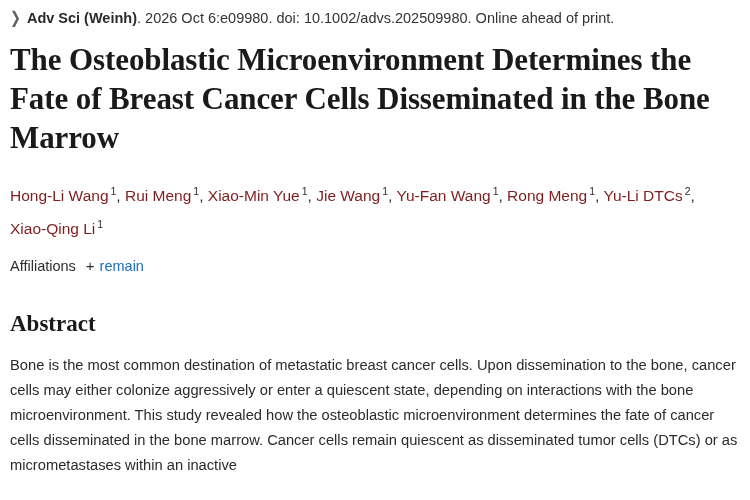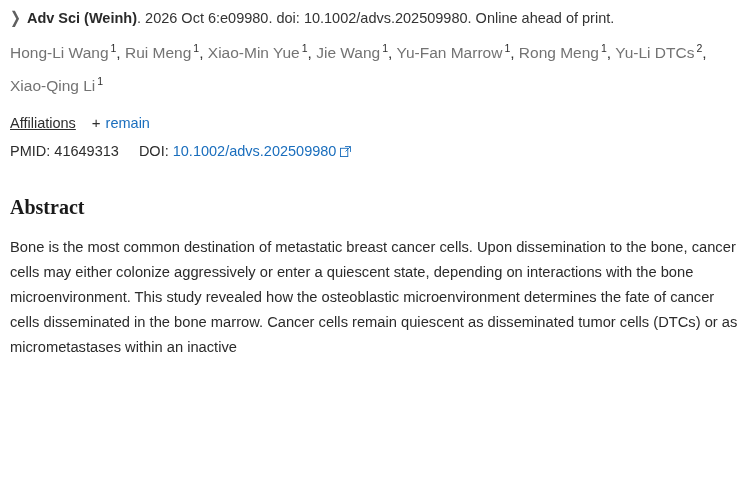--- a/index.html
+++ b/index.html
@@ -63,21 +63,21 @@
 
   
   .authors {
     font-size: 15.5px;
     line-height: 28px;
     color: #2d2d2d;
     margin-bottom: 12px;
     max-width: 720px;
   }
   .author-link {
-    color: #737373;
+    color: #7f1d1d;
     text-decoration: none;
     cursor: pointer;
     text-align: center;
   }
   .sup {
     font-size: 10.5px;
     vertical-align: super;
     color: #2d2d2d;
     margin-left: 2px;
   }
@@ -85,21 +85,21 @@
 
   
   .affil-row {
     font-size: 14.5px;
     line-height: 22px;
     color: #2d2d2d;
     margin: 10px 0 6px 0;
     display: flex;
     align-items: center;
   }
-  .affil-label { margin-right: 16px; text-decoration: underline; }
+  .affil-label { margin-right: 10px; }
   .expand-btn {
     color: #1a6ebd;
     cursor: pointer;
     display: inline-flex;
     align-items: center;
   }
   .plus {
     color: #2d2d2d;
     margin-right: 5px;
     font-size: 15px;
@@ -126,21 +126,21 @@
     margin-left: 4px;
     position: relative;
     vertical-align: baseline;
     top: 1px;
   }
   .ext-icon svg { display: block; }
 
   
   .abstract-head {
     font-family: "Liberation Serif", serif;
-    font-size: 20px;
+    font-size: 23px;
     font-weight: bold;
     color: #1a1a1a;
     margin: 34px 0 16px 0;
   }
   .abstract-body {
     font-size: 14.7px;
     line-height: 25px;
     color: #2b2b2b;
     text-align: left;
     max-width: 730px;
@@ -150,48 +150,38 @@
 <body>
 
 <div class="page">
 
   <div class="cit-line">
     <span class="chevron">❯</span>
     <span class="journal">Adv Sci (Weinh)</span>
     <span class="cit-rest">. 2026 Oct 6:e09980. doi: 10.1002/advs.202509980. Online ahead of print.</span>
   </div>
 
+  <h1 class="title">The Osteoblastic Microenvironment Determines the Fate of Breast Cancer Cells Disseminated in the Bone Marrow</h1>
 
   <div class="authors">
     <span><a class="author-link">Hong-Li Wang</a><span class="sup">1</span><span class="comma">,</span></span>
     <span><a class="author-link">Rui Meng</a><span class="sup">1</span><span class="comma">,</span></span>
     <span><a class="author-link">Xiao-Min Yue</a><span class="sup">1</span><span class="comma">,</span></span>
     <span><a class="author-link">Jie Wang</a><span class="sup">1</span><span class="comma">,</span></span>
-    <span><a class="author-link">Yu-Fan Marrow</a><span class="sup">1</span><span class="comma">,</span></span>
+    <span><a class="author-link">Yu-Fan Wang</a><span class="sup">1</span><span class="comma">,</span></span>
     <span><a class="author-link">Rong Meng</a><span class="sup">1</span><span class="comma">,</span></span>
     <span><a class="author-link">Yu-Li DTCs</a><span class="sup">2</span><span class="comma">,</span></span>
     <span><a class="author-link">Xiao-Qing Li</a><span class="sup">1</span></span>
   </div>
 
   <div class="affil-row">
     <span class="affil-label">Affiliations</span>
     <span class="expand-btn">
       <span class="plus">+</span>
       <span>remain</span>
     </span>
   </div>
 
-  <div class="id-row">
-    <span class="pmid-label">PMID:</span>
-    <span>41649313</span>
-    <span class="id-gap"></span>
-    <span>DOI:</span>
-    <a class="doi-link">10.1002/advs.202509980</a><span class="ext-icon"><svg width="11" height="11" viewBox="0 0 12 12">
-          <rect x="0.5" y="2.5" width="8" height="9" fill="none" stroke="#1a6ebd" stroke-width="1"></rect>
-          <path d="M5.5 0.5 H11.5 V6.5" fill="none" stroke="#1a6ebd" stroke-width="1"></path>
-          <path d="M11.3 0.7 L6 6" stroke="#1a6ebd" stroke-width="1"></path>
-        </svg></span>
-  </div>
 
   <h2 class="abstract-head">Abstract</h2>
   <div class="abstract-body">Bone is the most common destination of metastatic breast cancer cells. Upon dissemination to the bone, cancer cells may either colonize aggressively or enter a quiescent state, depending on interactions with the bone microenvironment. This study revealed how the osteoblastic microenvironment determines the fate of cancer cells disseminated in the bone marrow. Cancer cells remain quiescent as disseminated tumor cells (DTCs) or as micrometastases within an inactive</div>
 
 </div>
 
 </body></html>

